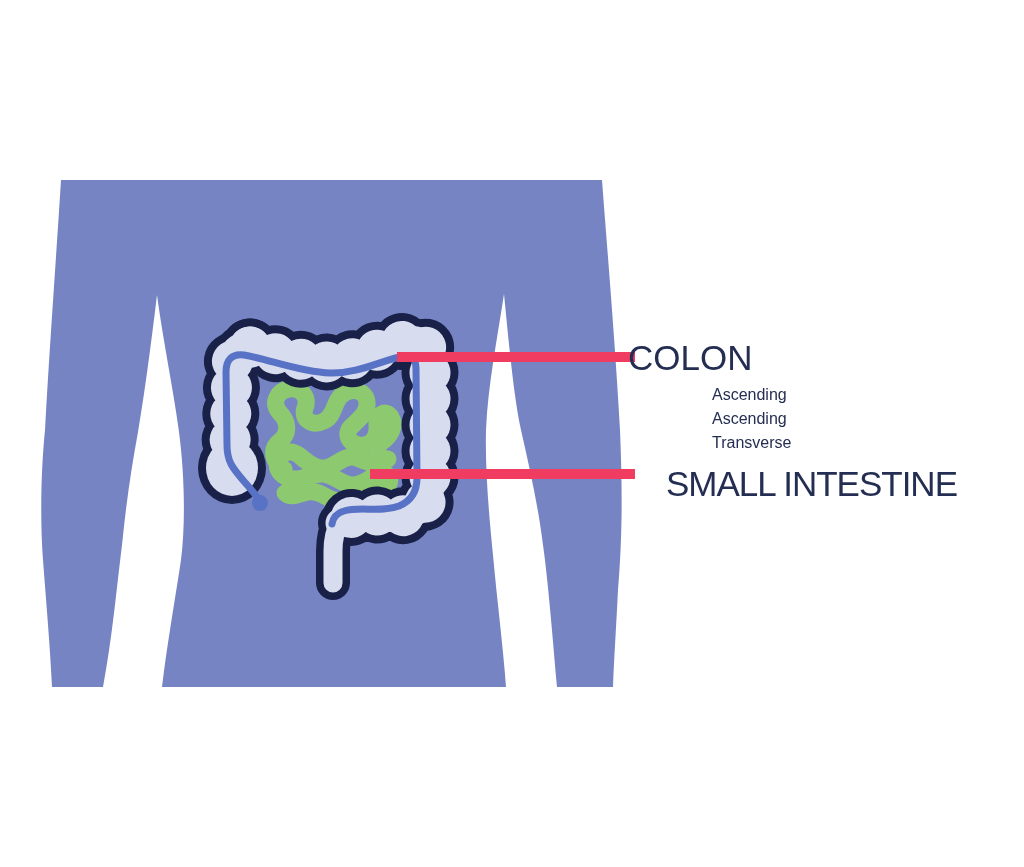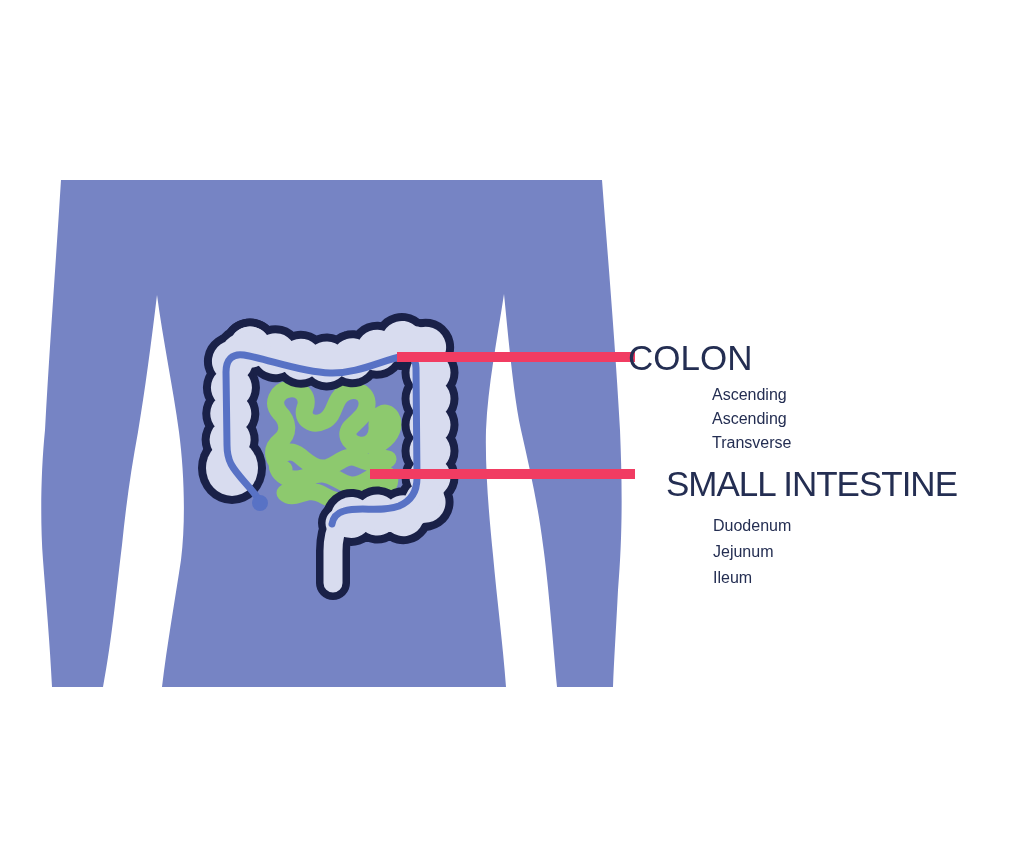--- a/index.html
+++ b/index.html
@@ -152,19 +152,14 @@
   <div class="label label-heading" style="left:628px;top:340px;">COLON</div>
 
   <div class="sublabels" style="left:712px;top:383px;">
     <div class="sub">Ascending</div>
     <div class="sub">Ascending</div>
     <div class="sub">Transverse</div>
   </div>
 
   <div class="label label-heading tight" style="left:666px;top:466px;">SMALL INTESTINE</div>
 
-  <div class="sublabels wide" style="left:713px;top:513px;">
-    <div class="sub">Duodenum</div>
-    <div class="sub">Jejunum</div>
-    <div class="sub">Ileum</div>
-  </div>
 
 </div>
 
 </body></html>

